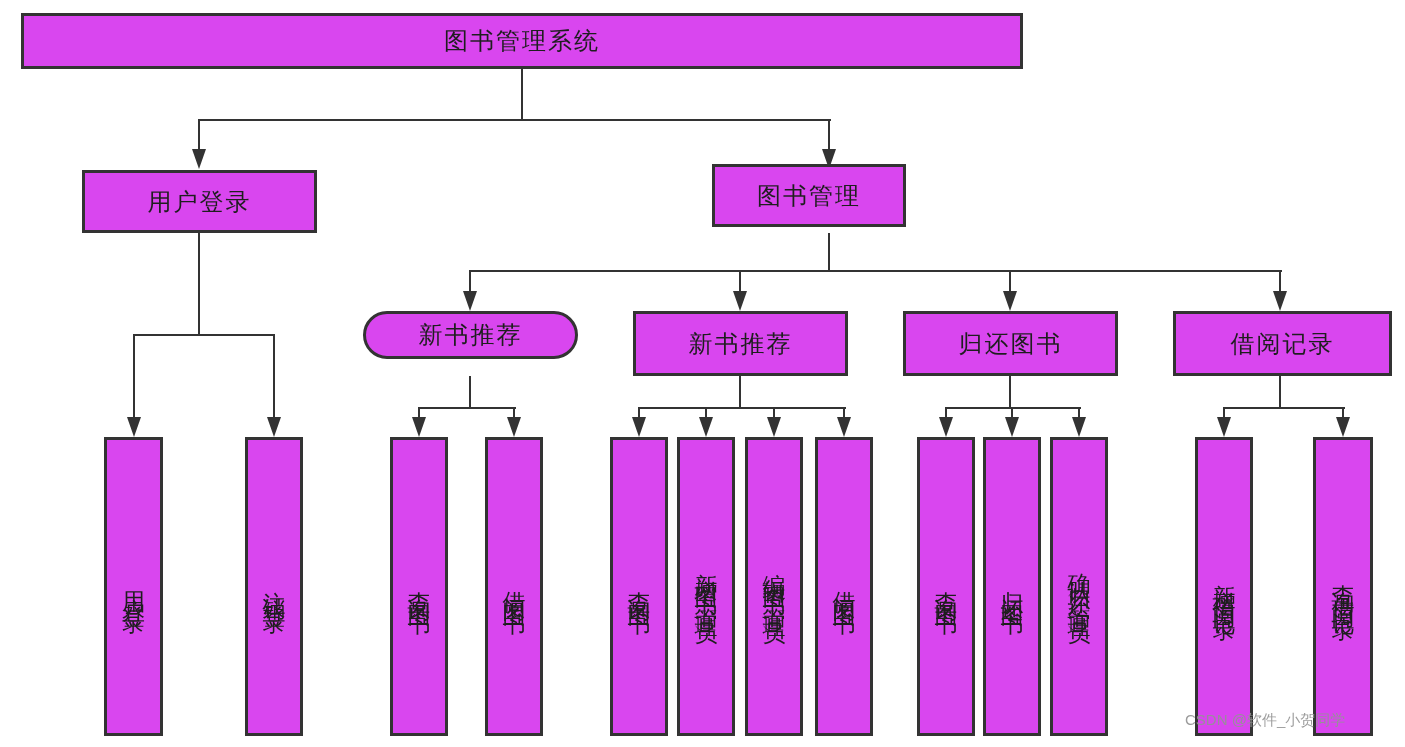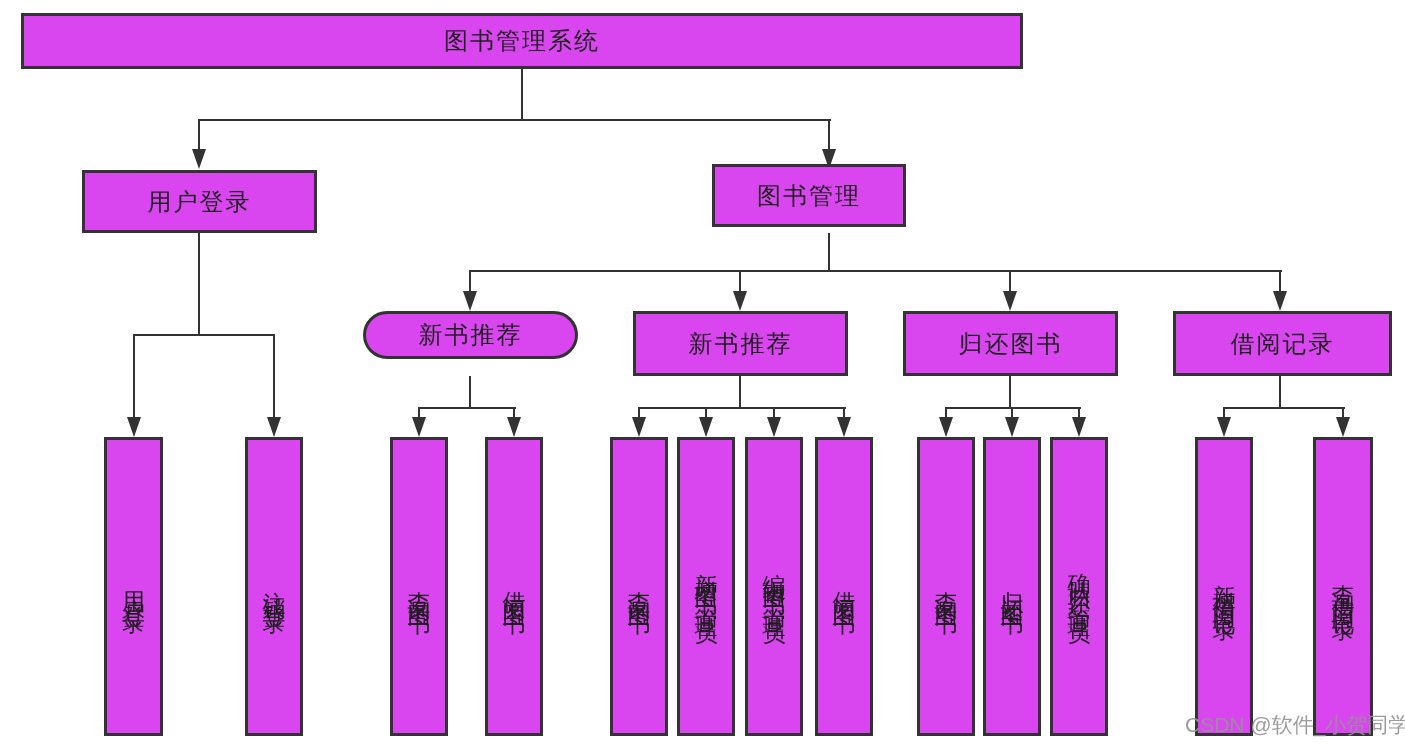--- a/index.html
+++ b/index.html
@@ -20,21 +20,21 @@
   .hl,.vl{position:absolute;background:#333333;z-index:1;}
   .hl{height:2px;}
   .vl{width:2px;}
   .ar{
     position:absolute;width:0;height:0;z-index:1;
     border-left:7px solid transparent;border-right:7px solid transparent;
     border-top:20px solid #333333;
   }
   .watermark{
     position:absolute;left:1185px;top:711px;width:212px;z-index:5;
-    font-size:21px;color:rgba(148,148,148,0.92);text-align:left;white-space:nowrap;
+    font-size:15px;color:rgba(148,148,148,0.92);text-align:left;white-space:nowrap;
   }
 </style>
 </head>
 <body>
 
 <div class="stage">
 
   <div class="vl" style="left:521px;top:69px;height:50px;"></div>
   <div class="hl" style="left:198px;top:119px;width:633px;"></div>
   <div class="vl" style="left:198px;top:119px;height:32px;"></div>

